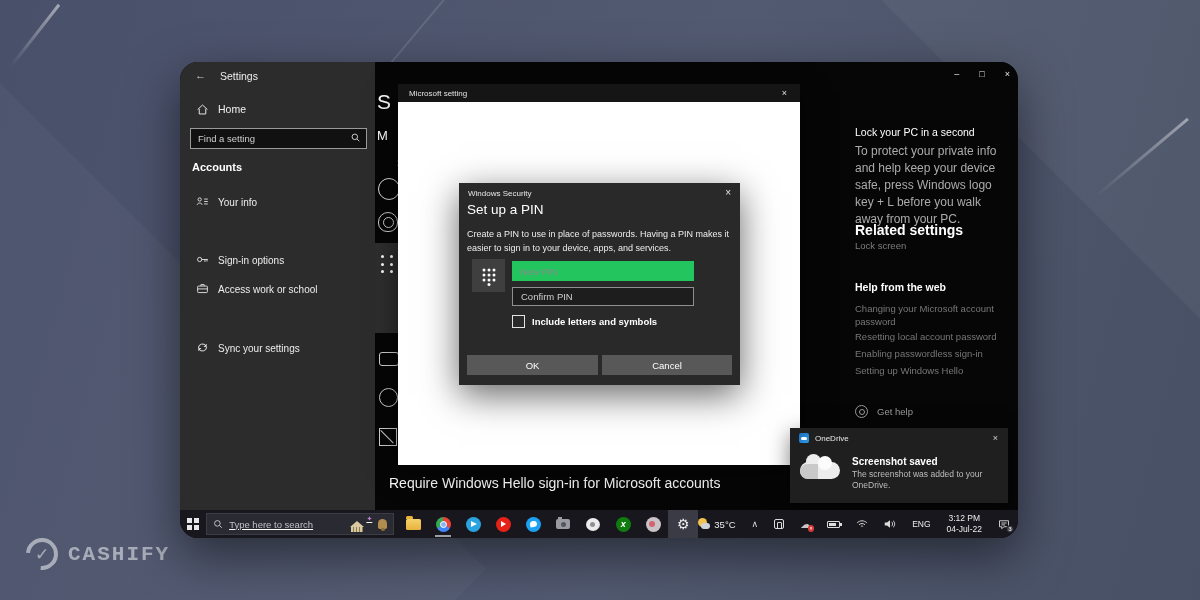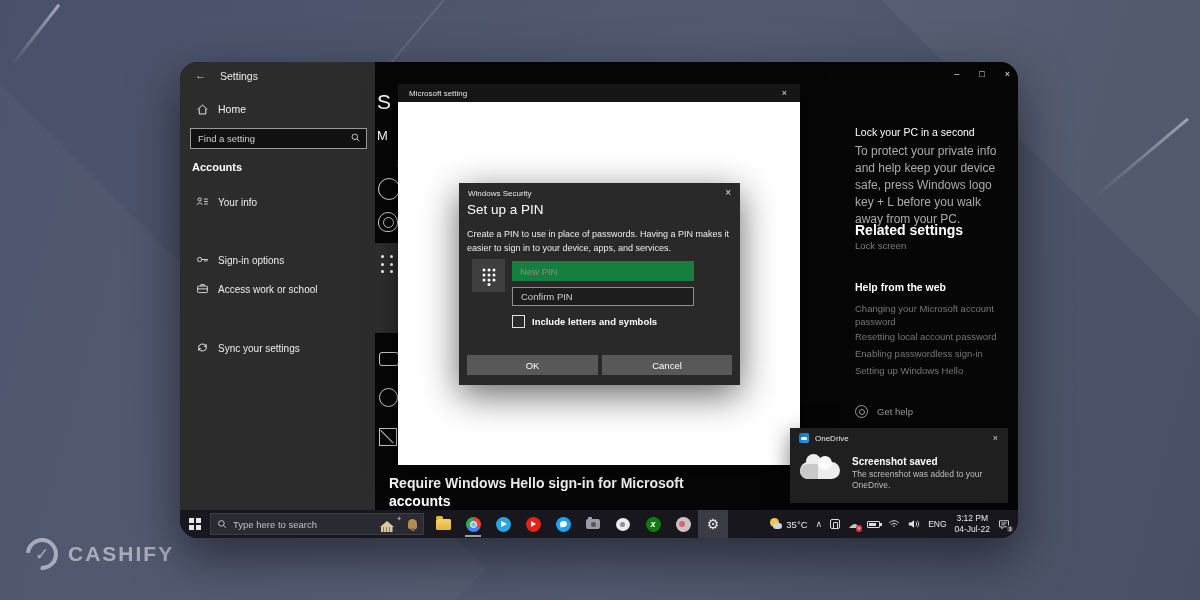--- a/index.html
+++ b/index.html
@@ -23,21 +23,21 @@
   .stripe.s5 { left:300px; top:-80px; width:420px; height:2px; transform:rotate(-50deg);
     background:rgba(255,255,255,.12); }
 
   
   .watermark { position:absolute; left:26px; top:538px; display:flex; align-items:center; gap:10px;
     opacity:.58; }
   .wm-icon { width:32px; height:32px; border:4px solid #e8eaee; border-radius:50%;
     border-left-color:transparent; transform:rotate(-40deg); position:relative; }
   .wm-check { position:absolute; inset:0; display:flex; align-items:center; justify-content:center;
     transform:rotate(40deg); font-size:17px; font-weight:bold; color:#e8eaee; }
-  .wm-text { font-size:21px; font-weight:bold; letter-spacing:2px; color:#e8eaee; }
+  .wm-text { font-size:21px; font-weight:bold; letter-spacing:2px; color:#e8eaee;font-family:Liberation Mono, monospace; }
 
   
   .card { position:absolute; left:180px; top:62px; width:838px; height:476px;
     border-radius:18px; overflow:hidden; background:#070707;
     box-shadow:0 18px 50px rgba(0,0,0,.5); }
 
   
   .sidebar { position:absolute; left:0; top:0; width:195px; height:448px; background:#2c2c2c; }
   .sb-back { position:absolute; left:15px; top:7px; font-size:11px; color:#cfcfcf; }
   .sb-title { position:absolute; left:40px; top:8px; font-size:10.5px; color:#eee; }
@@ -92,42 +92,42 @@
   .rp-help-h { position:absolute; top:219px; font-size:10.5px; font-weight:bold; color:#fff; }
   .rp-link { position:absolute; width:154px; font-size:9.5px; line-height:1.35; color:#777; cursor:pointer; }
   .l1{top:241px}.l2{top:269px}.l3{top:286px}.l4{top:303px}
   .rp-gethelp { position:absolute; top:343px; display:flex; align-items:center; gap:9px; cursor:pointer; }
   .gh-ic { width:13px; height:13px; border:1.3px solid #9a9a9a; border-radius:50%; position:relative; }
   .gh-ic::before { content:''; position:absolute; left:3px; top:3px; width:4px; height:4px;
     border:1.2px solid #9a9a9a; border-radius:50%; }
   .rp-gethelp span.t { font-size:9.5px; color:#9a9a9a; }
 
   .reqhello { position:absolute; left:14px; top:412px; width:350px; font-size:14px;
-    line-height:1.3; color:#fff; font-weight:700; }
+    line-height:1.3; color:#fff; font-weight:400; }
 
   
   .mswin { position:absolute; left:218px; top:22px; width:402px; height:381px; background:#fff;
     box-shadow:0 6px 26px rgba(0,0,0,.5); }
   .mswin-bar { position:absolute; left:0; top:0; width:100%; height:18px; background:#151515;
     display:flex; align-items:center; }
   .mswin-title { margin-left:11px; font-size:8px; color:#e0e0e0; }
   .mswin-close { margin-left:auto; margin-right:13px; font-size:9px; color:#e0e0e0; cursor:pointer; }
 
   
   .pindlg { position:absolute; left:279px; top:121px; width:281px; height:202px; background:#292929;
     box-shadow:0 10px 34px rgba(0,0,0,.6); color:#fff; }
   .pd-app { position:absolute; left:9px; top:6px; font-size:8px; color:#e6e6e6; }
   .pd-close { position:absolute; right:9px; top:4px; font-size:10px; color:#e6e6e6; cursor:pointer; }
   .pd-head { position:absolute; left:8px; top:19px; font-size:13.5px; font-weight:400; color:#fff; }
   .pd-desc { position:absolute; left:8px; top:45px; width:266px; font-size:9px; line-height:1.5; color:#ededed; }
   .pd-pad { position:absolute; left:13px; top:76px; width:33px; height:33px; background:#3f3f3f;
     display:flex; align-items:center; justify-content:center; }
   .pd-input { position:absolute; left:53px; width:182px; font-size:9.5px; padding:0 8px;
     font-family:"Liberation Sans",sans-serif; border:none; }
-  .pd-new { top:78px; height:20px; background:#15803d; color:#222; }
+  .pd-new { top:78px; height:20px; background:#22c55e; color:#222; }
   .pd-new::placeholder { color:#8a8a8a; }
   .pd-conf { top:104px; height:19px; background:#1d1d1d; border:1px solid #8f8f8f; color:#eee; }
   .pd-conf::placeholder { color:#cfcfcf; }
   .pd-cb { position:absolute; left:53px; top:132px; width:13px; height:13px; border:1.6px solid #e4e4e4;
     background:transparent; cursor:pointer; }
   .pd-cb-lb { position:absolute; left:73px; top:133px; font-size:9.5px; font-weight:bold; color:#fff; }
   .pd-btn { position:absolute; top:172px; height:20px; background:#585858; display:flex;
     align-items:center; justify-content:center; font-size:9.5px; color:#fff; cursor:pointer; }
   .pd-ok { left:8px; width:131px; }
   .pd-cancel { left:143px; width:130px; }
@@ -153,21 +153,21 @@
   .to-title { position:absolute; left:62px; top:28px; font-size:10px; font-weight:bold; color:#fff; }
   .to-body { position:absolute; left:62px; top:41px; width:148px; font-size:8.5px; line-height:1.35; color:#bdbdbd; }
 
   
   .taskbar { position:absolute; left:0; bottom:0; width:838px; height:28px; background:#17171d;
     display:flex; align-items:center; }
   .tb-start { width:30px; height:28px; display:flex; align-items:center; justify-content:center; cursor:pointer; }
   .tb-start .grid { display:grid; grid-template-columns:5px 5px; grid-template-rows:5px 5px; gap:1.5px; }
   .tb-start .grid i { background:#e8e8e8; }
   .tb-search { width:214px; height:22px; background:#2a2a33; border:1px solid #3c3c46;
-    display:flex; align-items:center; padding:0 6px; gap:6px; cursor:text; }
+    display:flex; align-items:center; padding:0 6px; gap:6px; cursor:text;text-decoration:underline; }
   .tb-search .ph { flex:1; font-size:9.5px; color:#c0c0c5; white-space:nowrap; }
   .hl-building { width:0; height:0; border-left:7px solid transparent; border-right:7px solid transparent;
     border-bottom:6px solid #d9c9a0; position:relative; }
   .hl-building::after { content:''; position:absolute; left:-6px; top:6px; width:12px; height:5px;
     background:repeating-linear-gradient(90deg,#d9c9a0 0 2px,#8a7c55 2px 3px); }
   .hl-bell { width:9px; height:10px; background:#b08d4f; border-radius:5px 5px 2px 2px; position:relative; }
   .hl-bell::after { content:''; position:absolute; left:2.5px; bottom:-2px; width:4px; height:3px;
     background:#8a6b39; border-radius:50%; }
   .hl-spark { font-size:7px; color:#c57fd6; margin-left:-4px; margin-top:-10px; }
 
@@ -200,21 +200,21 @@
   .ic-camera::after { content:''; position:absolute; left:2px; top:-2px; width:4px; height:2px; background:#9a9aa2; }
   .ic-steam { width:14px; height:13px; border-radius:50%; background:radial-gradient(circle at 40% 40%,#ececec 60%,#b8b8b8 100%); position:relative; }
   .ic-steam::after { content:''; position:absolute; left:4px; top:4px; width:5px; height:5px;
     border-radius:50%; background:#8f8f97; }
   .ic-xbox { background:#107c10; color:#fff; font-size:9px; font-weight:bold; font-style:italic; }
   .ic-game { background:#c9c2c6; position:relative; }
   .ic-game::after { content:''; position:absolute; left:3px; top:4px; width:6px; height:6px;
     border-radius:50%; background:#d4656f; }
   .ic-gear { font-size:14px; color:#ececec; line-height:1; }
 
-  .tb-tray { margin-left:auto; display:flex; align-items:center; gap:8px; padding-right:6px; height:40px; }
+  .tb-tray { margin-left:auto; display:flex; align-items:center; gap:16px; padding-right:6px; height:40px; }
   .weather { display:flex; align-items:center; gap:4px; cursor:pointer; }
   .w-ic { width:12px; height:12px; position:relative; }
   .w-ic::before { content:''; position:absolute; left:0; top:0; width:9px; height:9px; border-radius:50%;
     background:#f2c14e; }
   .w-ic::after { content:''; position:absolute; left:3px; top:5px; width:9px; height:6px; border-radius:6px;
     background:#cfd4dc; }
   .w-temp { font-size:9.5px; color:#ececec; }
   .tray-glyph { font-size:9px; color:#dcdcdc; cursor:pointer; line-height:1; }
   .yp-ic { width:10px; height:10px; border:1.2px solid #dcdcdc; border-radius:2px; position:relative; cursor:pointer; }
   .yp-ic::after { content:''; position:absolute; right:1px; top:1.5px; width:3px; height:5.5px;

